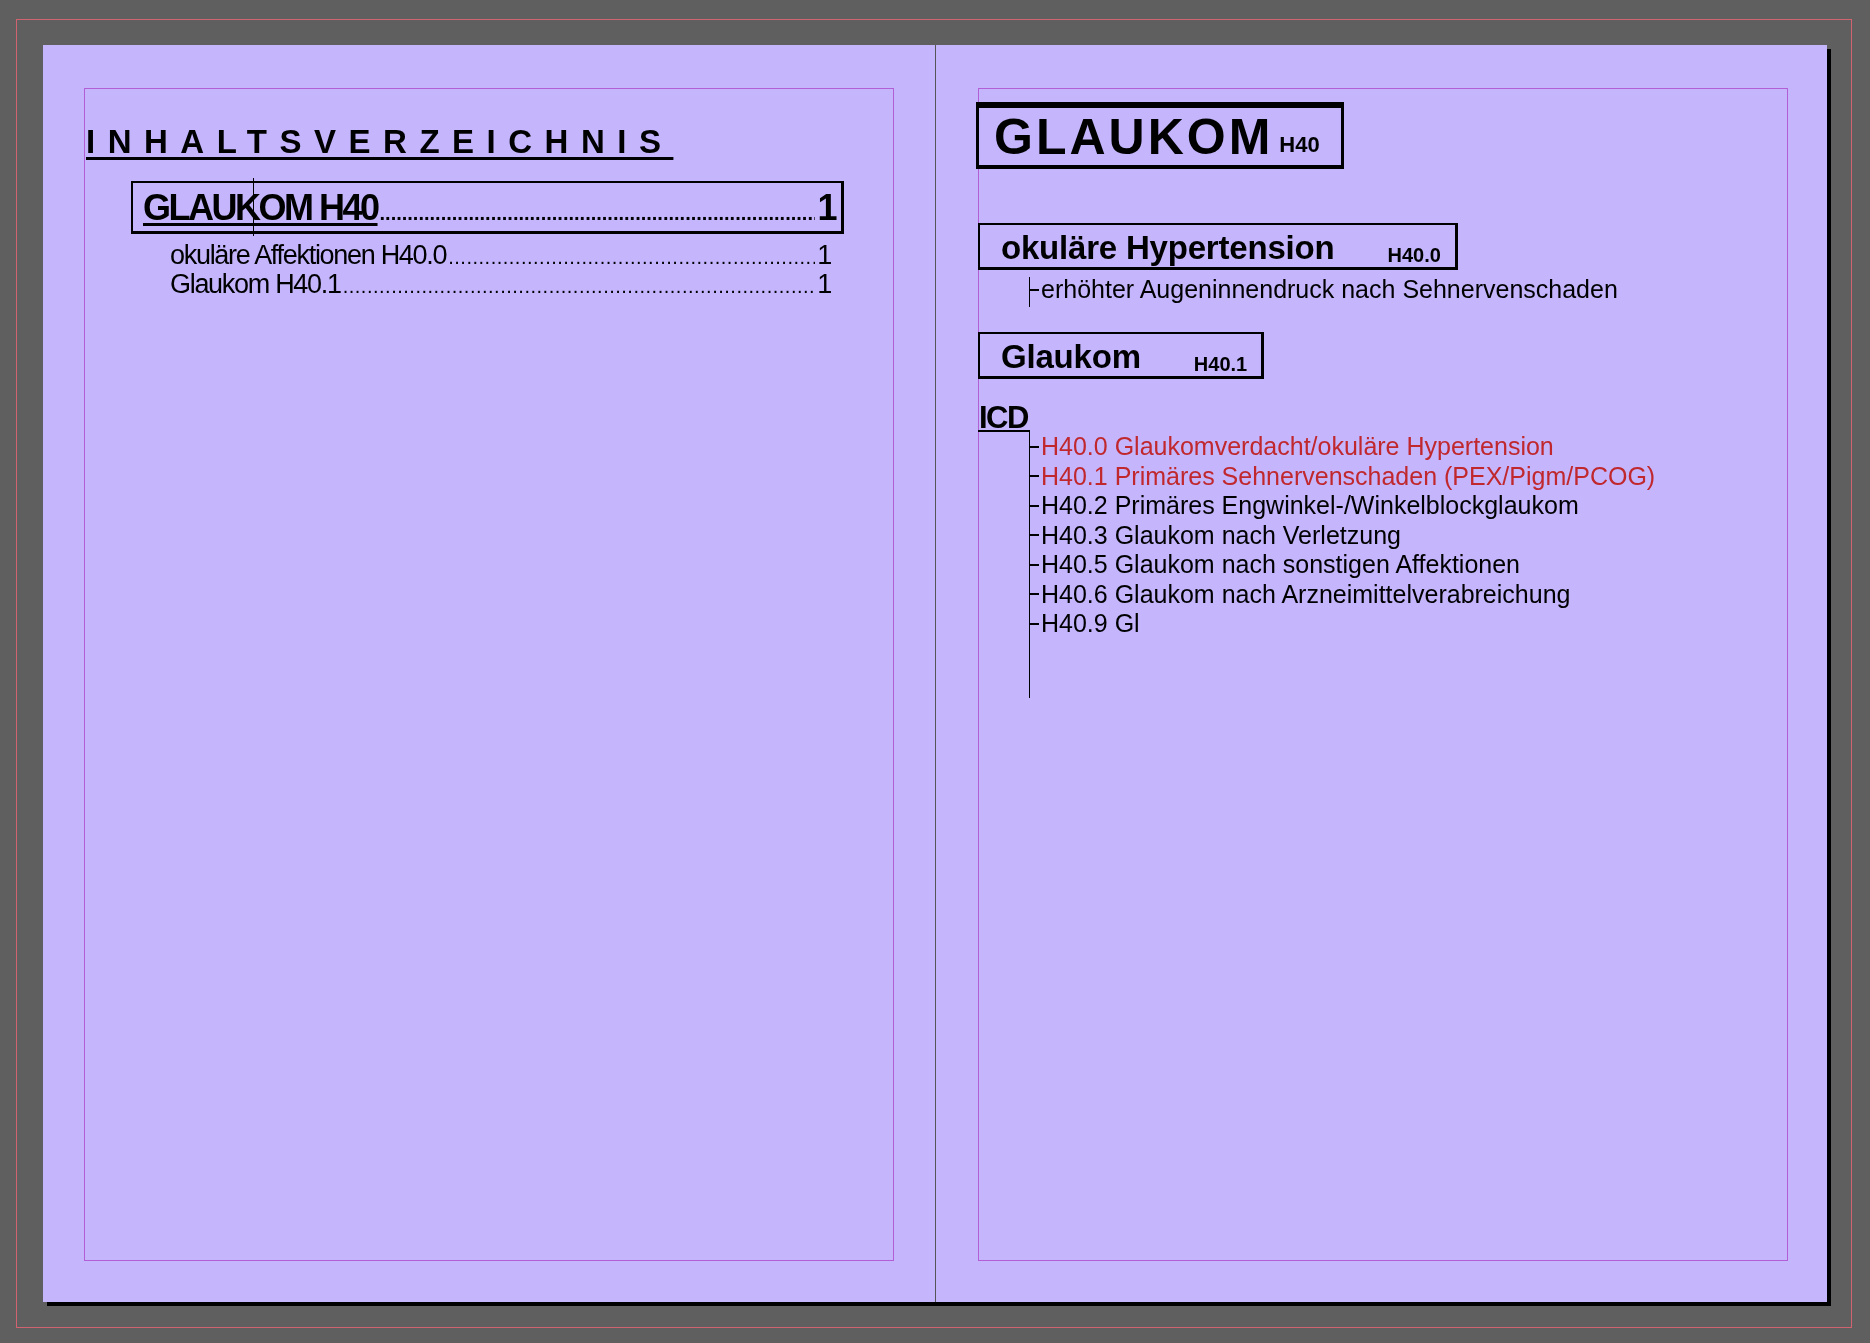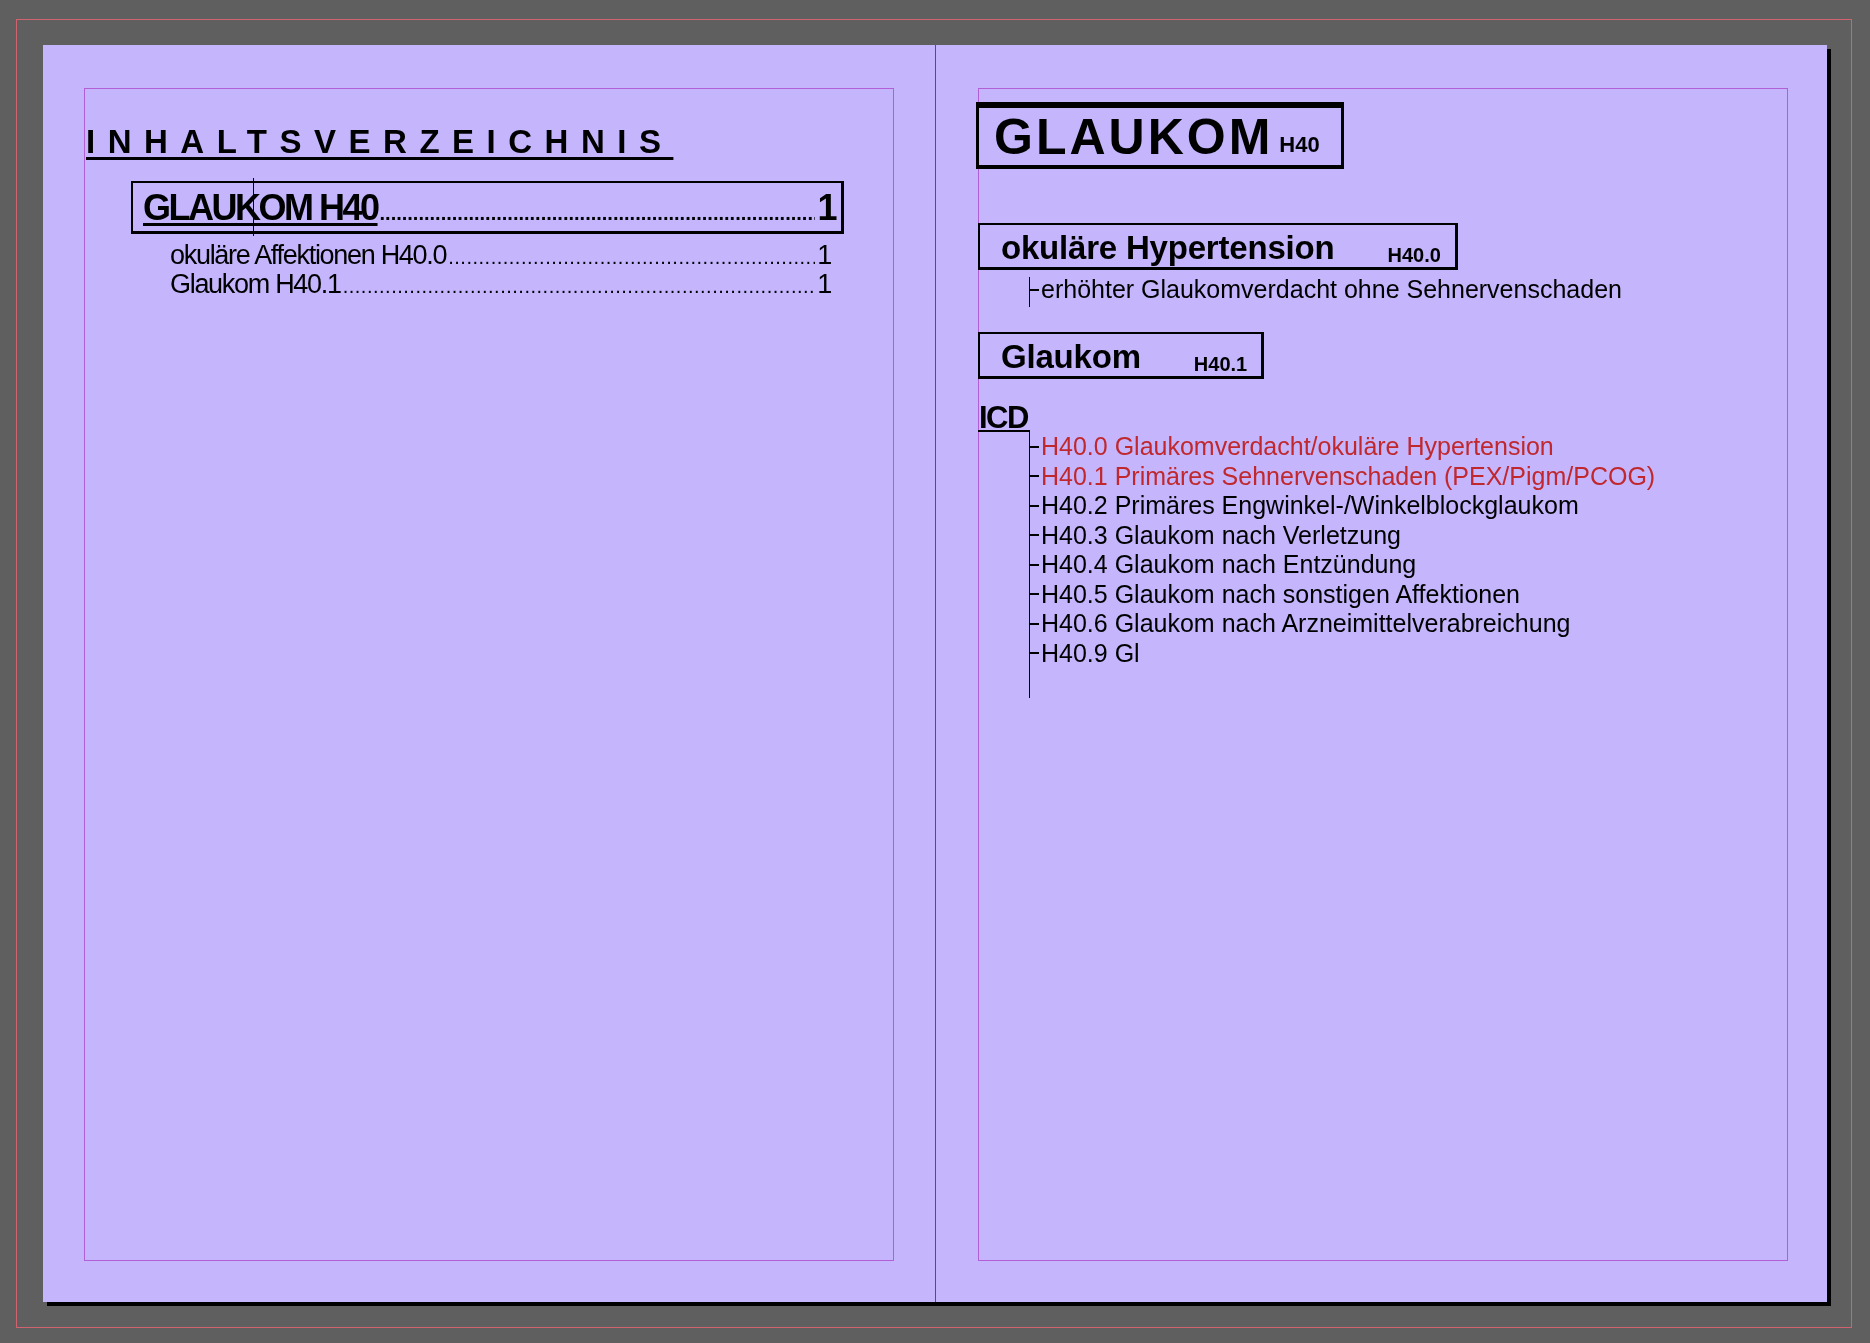--- a/index.html
+++ b/index.html
@@ -141,21 +141,21 @@
     <span class="h1-code">H40</span>
   </div>
 
   <div class="h2-box h2-a">
     <span class="h2-main">okuläre Hypertension</span>
     <span class="h2-code">H40.0</span>
   </div>
   <div class="desc-vline"></div>
   <div class="tree-item desc-line">
     <span class="branch"></span>
-    <span>erhöhter Glaukomverdacht ohne Sehnervenschaden</span>
+    <span>erhöhter Augeninnendruck nach Sehnervenschaden</span>
   </div>
 
   <div class="h2-box h2-b">
     <span class="h2-main">Glaukom</span>
     <span class="h2-code">H40.1</span>
   </div>
 
   <div class="icd-label">ICD</div>
   <div class="icd-underline"></div>
   <div class="icd-vline"></div>
@@ -171,24 +171,20 @@
     <div class="tree-item">
         <span class="branch"></span>
         <span>H40.2 Primäres Engwinkel-/Winkelblockglaukom</span>
       </div>
     <div class="tree-item">
         <span class="branch"></span>
         <span>H40.3 Glaukom nach Verletzung</span>
       </div>
     <div class="tree-item">
         <span class="branch"></span>
-        <span>H40.4 Glaukom nach Entzündung</span>
-      </div>
-    <div class="tree-item">
-        <span class="branch"></span>
         <span>H40.5 Glaukom nach sonstigen Affektionen</span>
       </div>
     <div class="tree-item">
         <span class="branch"></span>
         <span>H40.6 Glaukom nach Arzneimittelverabreichung</span>
       </div>
     <div class="tree-item">
         <span class="branch"></span>
         <span>H40.9 Gl</span>
       </div>

